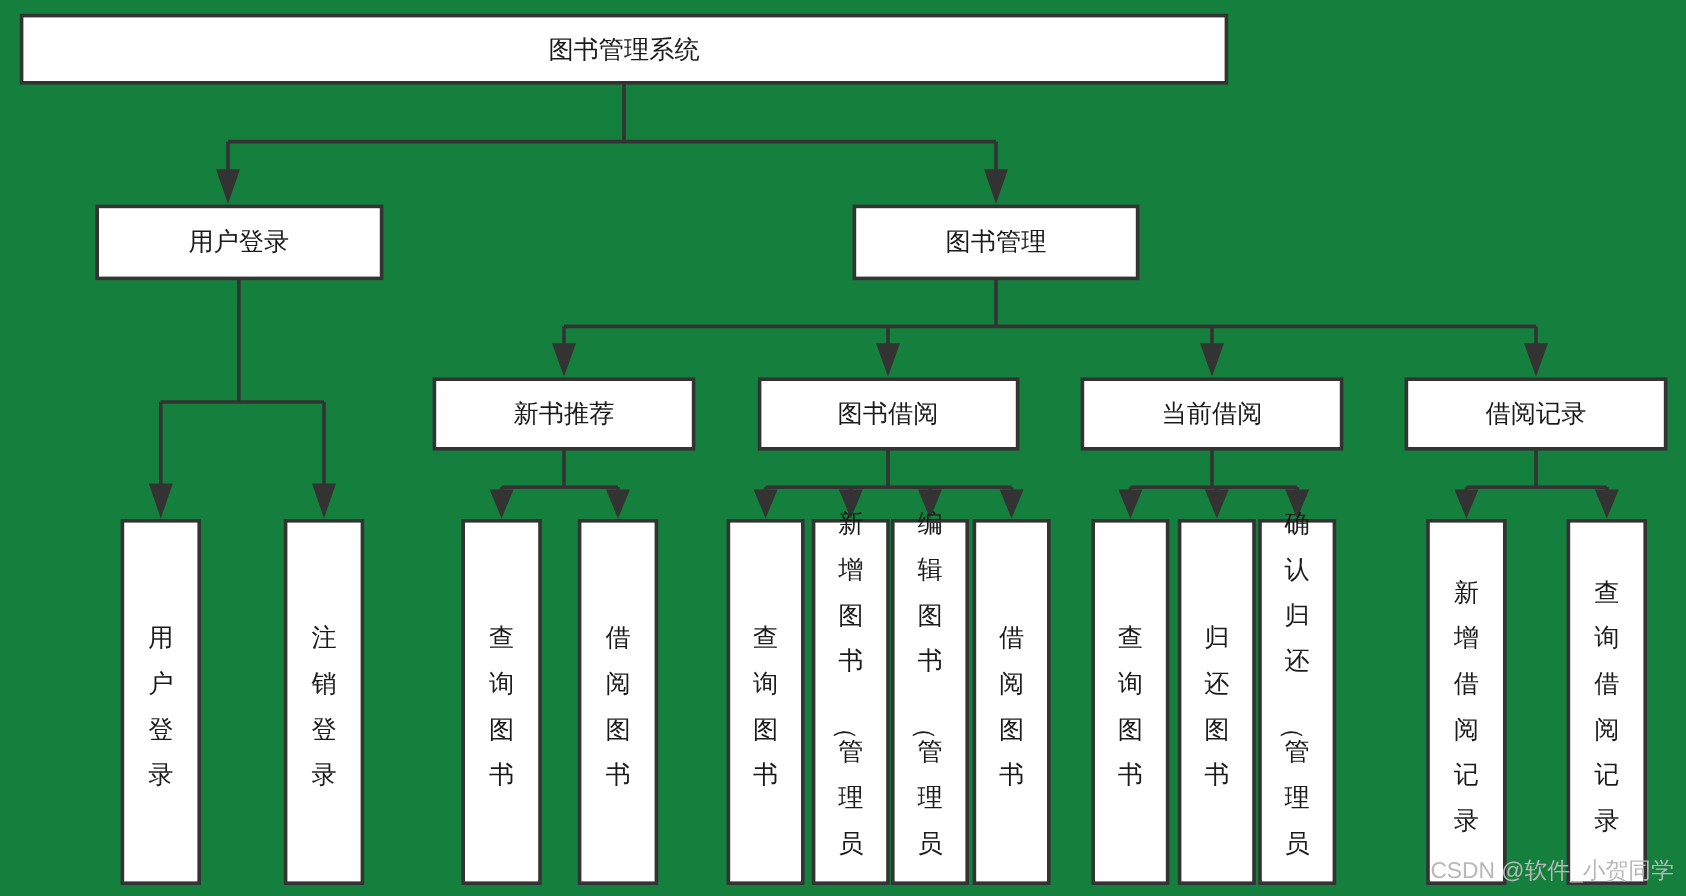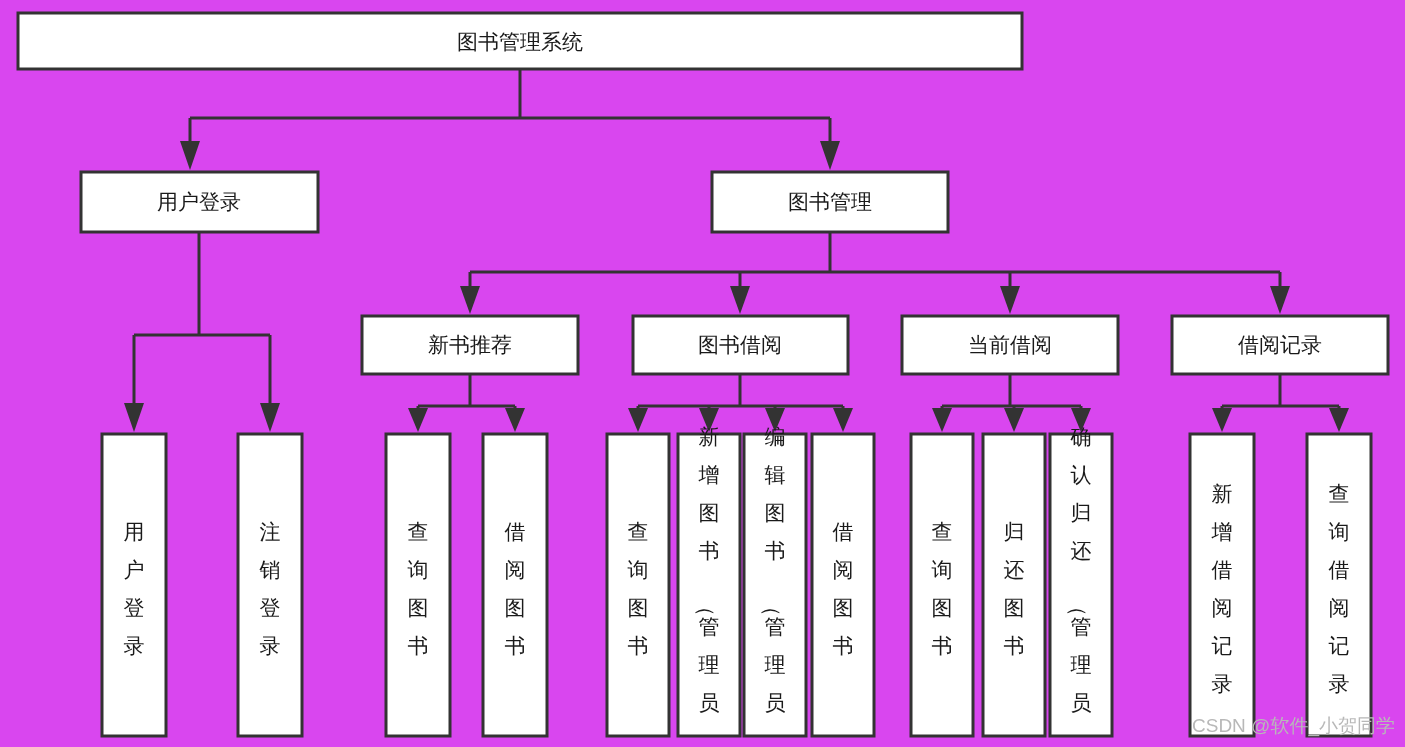--- a/index.html
+++ b/index.html
@@ -8,21 +8,21 @@
     padding: 0;
     background: #ffffff;
   }
   body {
     font-family: "Liberation Sans", "DejaVu Sans", sans-serif;
   }
   #diagram-root {
     position: relative;
     width: 1405px;
     height: 747px;
-    background: #d946ef;
+    background: #15803d;
     overflow: hidden;
   }
   svg#flow-svg {
     position: absolute;
     left: 0;
     top: 0;
     width: 1405px;
     height: 747px;
     display: block;
   }

